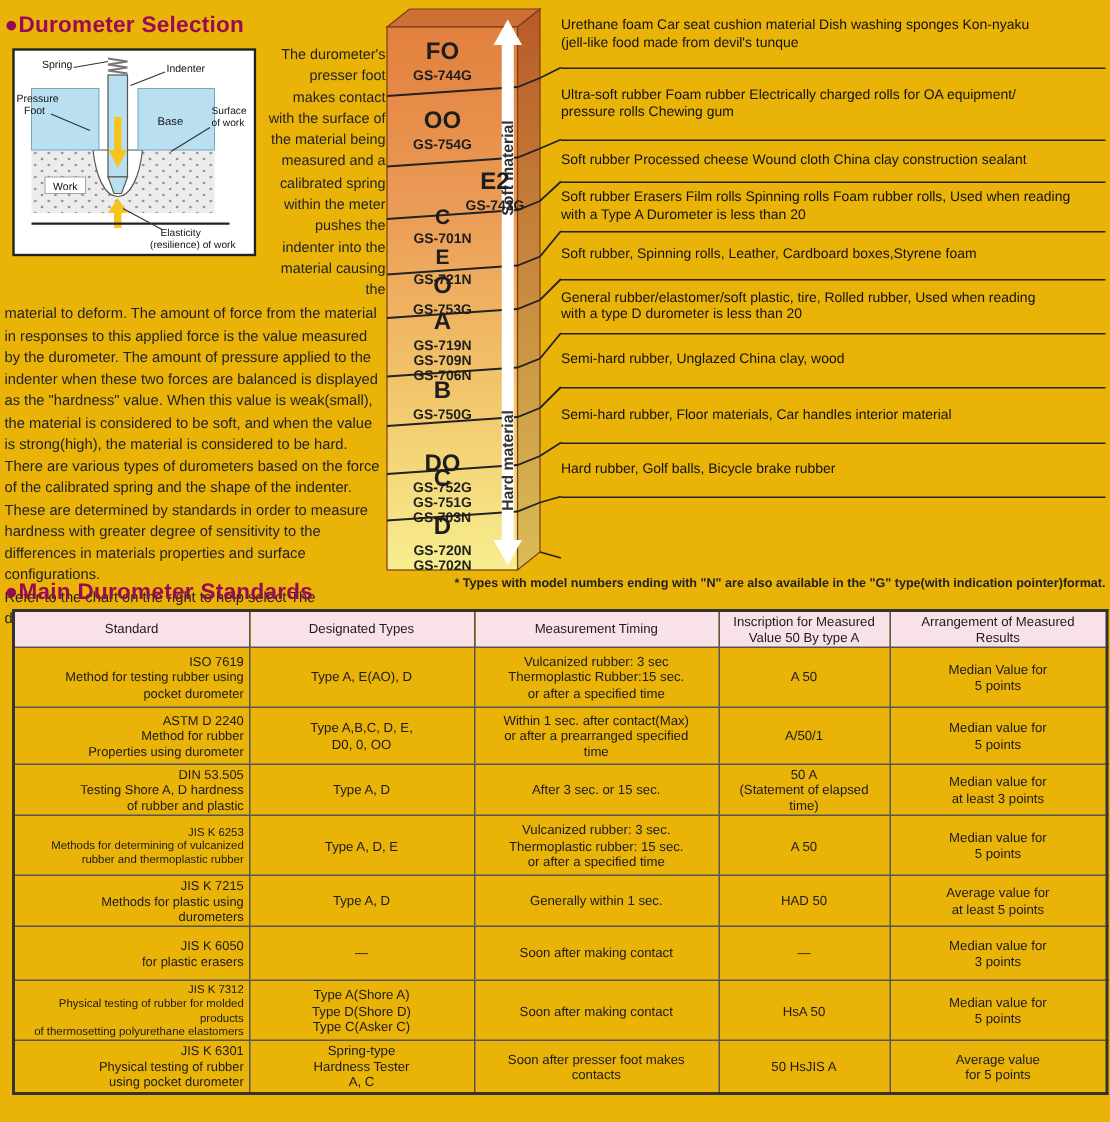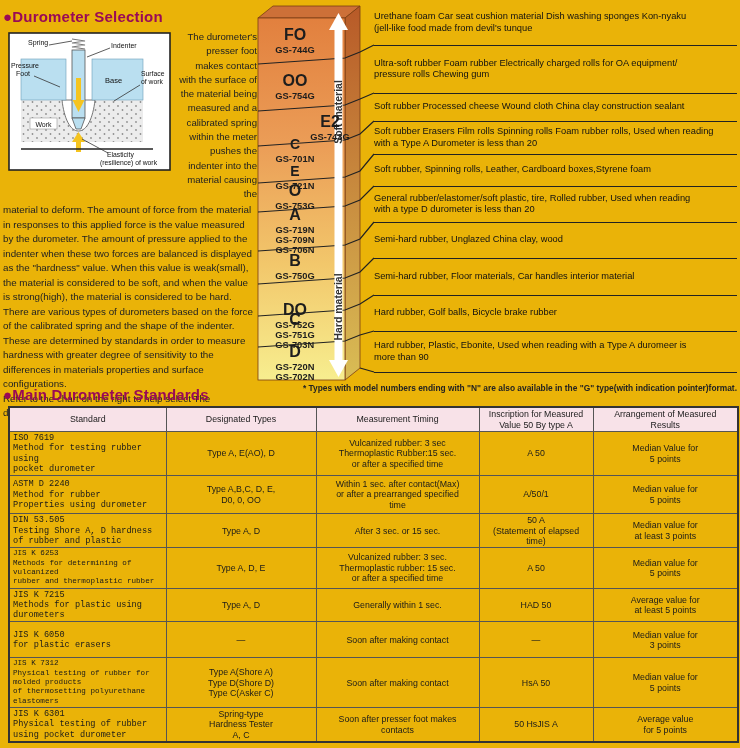--- a/index.html
+++ b/index.html
@@ -16,21 +16,21 @@
   .pair.sm .g{font-size:14px;line-height:13px;}
   .pair .m{font-weight:bold;font-size:9.3px;line-height:9.8px;color:#1d1d1d;white-space:pre-line;}
   
   .drow{position:absolute;left:374px;width:363px;display:flex;align-items:center;
         border-bottom:1.2px solid #222;font-size:9.3px;line-height:11.3px;color:#111;white-space:pre-line;}
   .footnote{font-size:8.4px;font-weight:bold;color:#222;text-align:right;}
   
   table.std{border-collapse:collapse;table-layout:fixed;width:729px;border:2px solid #333;}
   table.std th,table.std td{border:1px solid #555;padding:1px 3px;overflow:hidden;}
   table.std th{background:#f8e2e8;font-weight:normal;font-size:8.8px;line-height:10.5px;text-align:center;white-space:pre-line;}
-  td.stdc{font-size:8.6px;line-height:10.3px;text-align:left;vertical-align:middle;white-space:pre-line;font-family:Liberation Mono, monospace;}
+  td.stdc{font-size:8.6px;line-height:10.3px;text-align:right;vertical-align:middle;white-space:pre-line;}
   td.stdc.cond{font-size:7.6px;line-height:9.3px;}
   td.c{font-size:8.8px;line-height:10.4px;text-align:center;vertical-align:middle;white-space:pre-line;}
   svg text{font-family:"Liberation Sans","DejaVu Sans",sans-serif;}
 </style>
 </head>
 <body>
 
 <div class="page">
 
   <div class="abs sec-title" style="left:3px;top:8px;">●Durometer Selection</div>
@@ -214,22 +214,20 @@
 pressure rolls  Chewing gum</div>
   <div class="drow" style="top:93px;height:28px;">Soft rubber   Processed cheese   Wound cloth China clay   construction sealant</div>
   <div class="drow" style="top:121px;height:33px;">Soft rubber  Erasers  Film rolls  Spinning rolls Foam rubber rolls, Used when reading
 with a Type A Durometer is less than 20</div>
   <div class="drow" style="top:154px;height:32px;">Soft rubber, Spinning rolls, Leather, Cardboard boxes,Styrene foam</div>
   <div class="drow" style="top:186px;height:36px;">General rubber/elastomer/soft plastic, tire, Rolled rubber, Used when reading
 with a type D durometer is less than 20</div>
   <div class="drow" style="top:222px;height:36px;">Semi-hard rubber, Unglazed China clay, wood</div>
   <div class="drow" style="top:258px;height:37px;">Semi-hard rubber, Floor materials, Car handles interior material</div>
   <div class="drow" style="top:295px;height:36px;">Hard rubber, Golf balls, Bicycle brake rubber</div>
-  <div class="drow" style="top:331px;height:41px;">Hard rubber, Plastic, Ebonite, Used when reading with a Type A duromeer is
-more than 90</div>
 
   <div class="abs footnote" style="left:285px;top:383px;width:452px;">* Types with model numbers ending with "N" are also available in the "G" type(with indication pointer)format.</div>
 
   <div class="abs sec-title" style="left:3px;top:386px;">●Main Durometer Standards</div>
 
   <div class="abs" style="left:8px;top:406px;">
     <table class="std">
       <colgroup>
           <col style="width:157px">
           <col style="width:150px">

